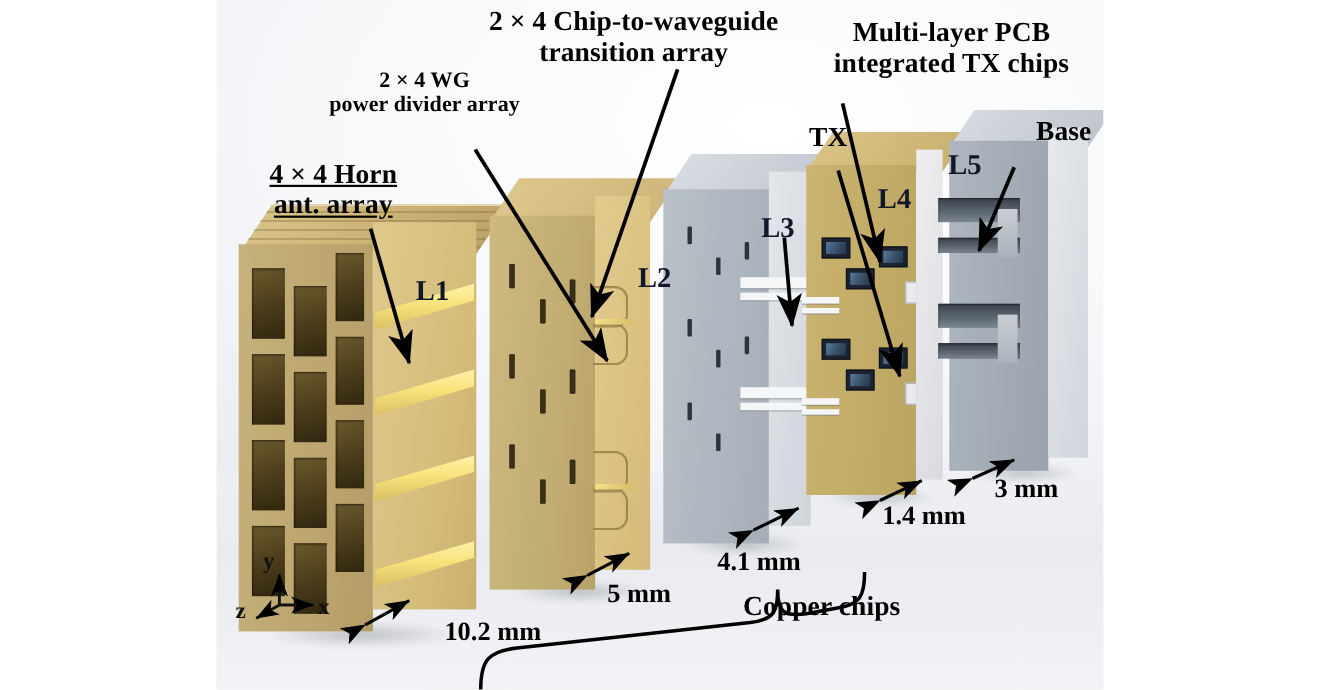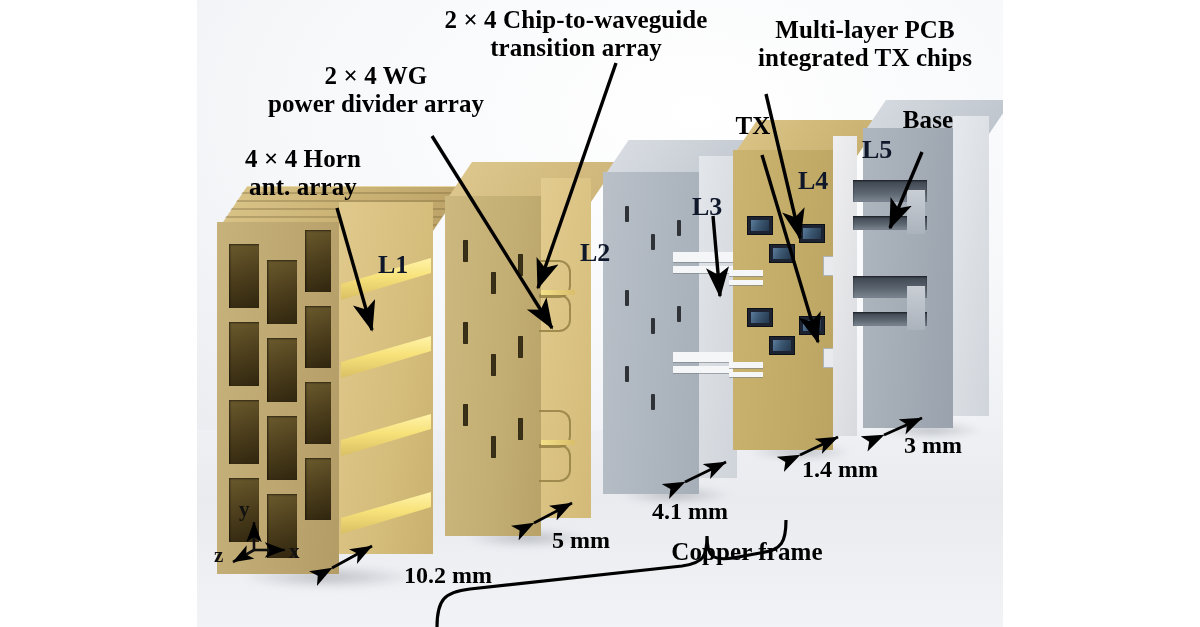--- a/index.html
+++ b/index.html
@@ -330,38 +330,38 @@
         <path d="M254,550 L254,522"></path>
         <path d="M254,550 L285,550"></path>
         <path d="M254,550 L233,562"></path>
       </g>
       <text class="axis-lbl" x="239" y="516">y</text>
       <text class="axis-lbl" x="289" y="558">x</text>
       <text class="axis-lbl" x="214" y="562">z</text>
     </g>
   </svg>
 
-  <div class="lbl" style="left:214px;top:145px;width:178px;font-size:25px;">4 × 4 Horn
+  <div class="lbl" style="left:214px;top:145px;width:178px;font-size:25px;text-decoration:underline;">4 × 4 Horn
 ant. array</div>
 
-  <div class="lbl" style="left:242px;top:62px;width:268px;font-size:25px;">2 × 4 WG
+  <div class="lbl" style="left:252px;top:62px;width:268px;font-size:20px;">2 × 4 WG
 power divider array</div>
 
   <div class="lbl" style="left:412px;top:6px;width:328px;font-size:25px;">2 × 4 Chip-to-waveguide
 transition array</div>
 
 
   <div class="lbl" style="left:730px;top:16px;width:270px;font-size:25px;">Multi-layer PCB
 integrated TX chips</div>
 
   <div class="lbl" style="left:724px;top:112px;width:58px;font-size:25px;">TX</div>
 
-  <div class="lbl" style="left:885px;top:106px;width:86px;font-size:25px;">Base</div>
-
-  <div class="lbl" style="left:636px;top:538px;width:222px;font-size:25px;">Copper frame</div>
+  <div class="lbl" style="left:924px;top:106px;width:86px;font-size:25px;">Base</div>
+
+  <div class="lbl" style="left:636px;top:538px;width:222px;font-size:25px;">Copper chips</div>
 
   <div class="layer-tag" style="left:378px;top:250px;">L1</div>
   <div class="layer-tag" style="left:548px;top:238px;margin-left:32px;">L2</div>
   <div class="layer-tag" style="left:692px;top:192px;text-align:center;">L3</div>
   <div class="layer-tag" style="left:798px;top:166px;">L4</div>
   <div class="layer-tag" style="left:862px;top:135px;">L5</div>
 
   <div class="dim" style="left:376px;top:562px;margin-left:28px;">10.2 mm</div>
   <div class="dim" style="left:552px;top:527px;text-align:right;">5 mm</div>
   <div class="dim" style="left:652px;top:498px;">4.1 mm</div>

